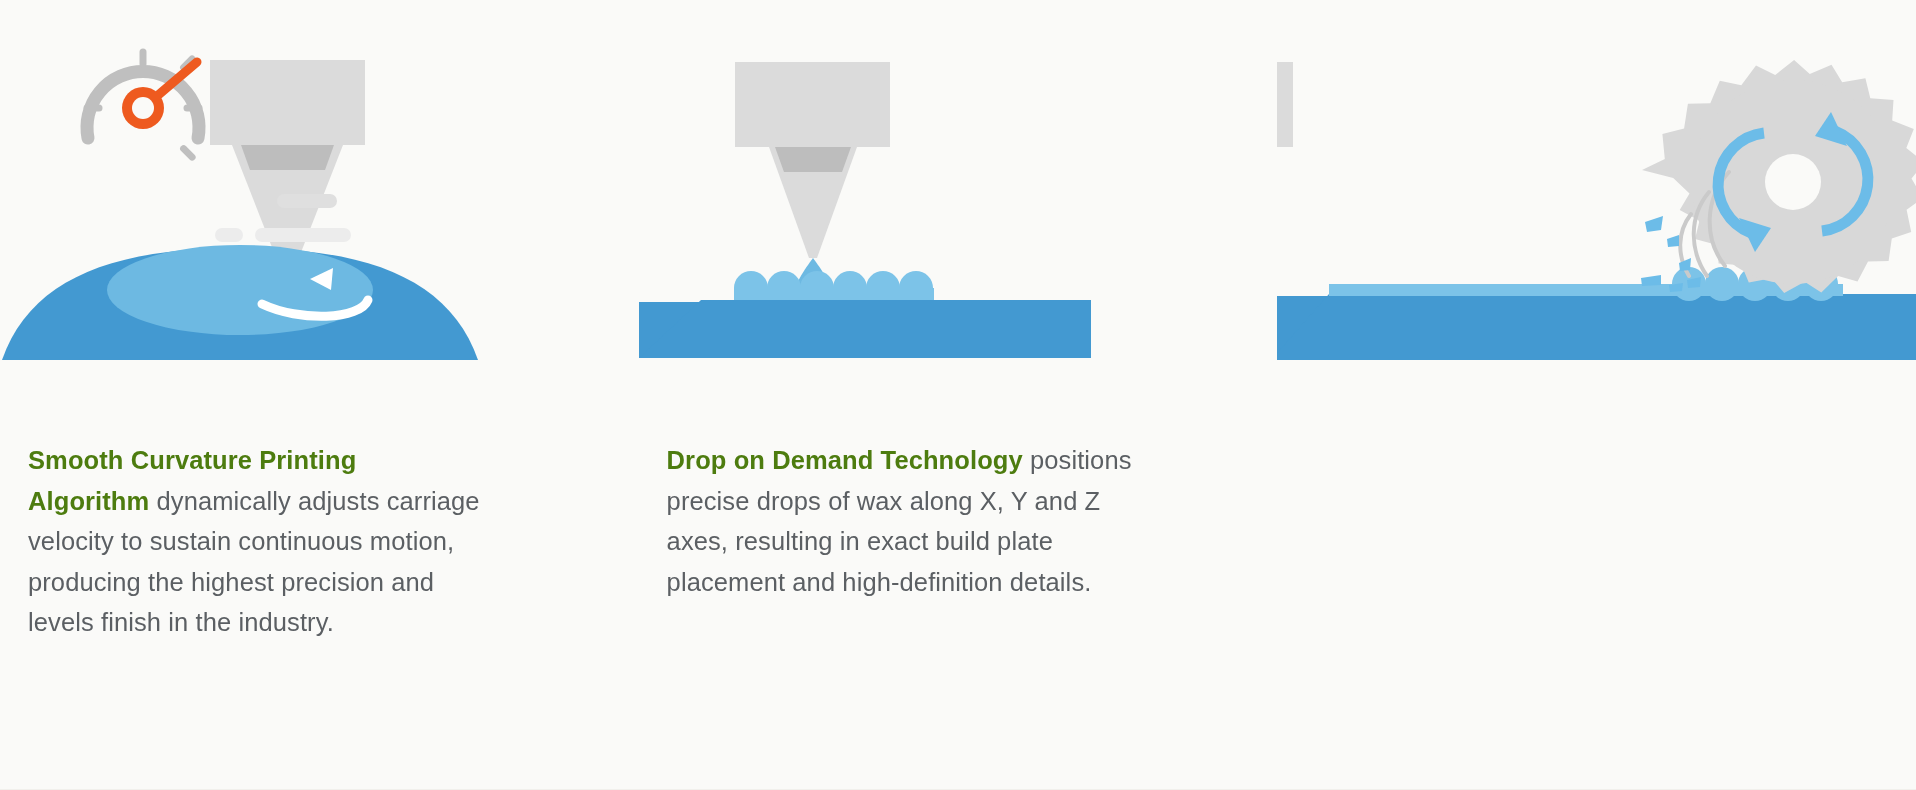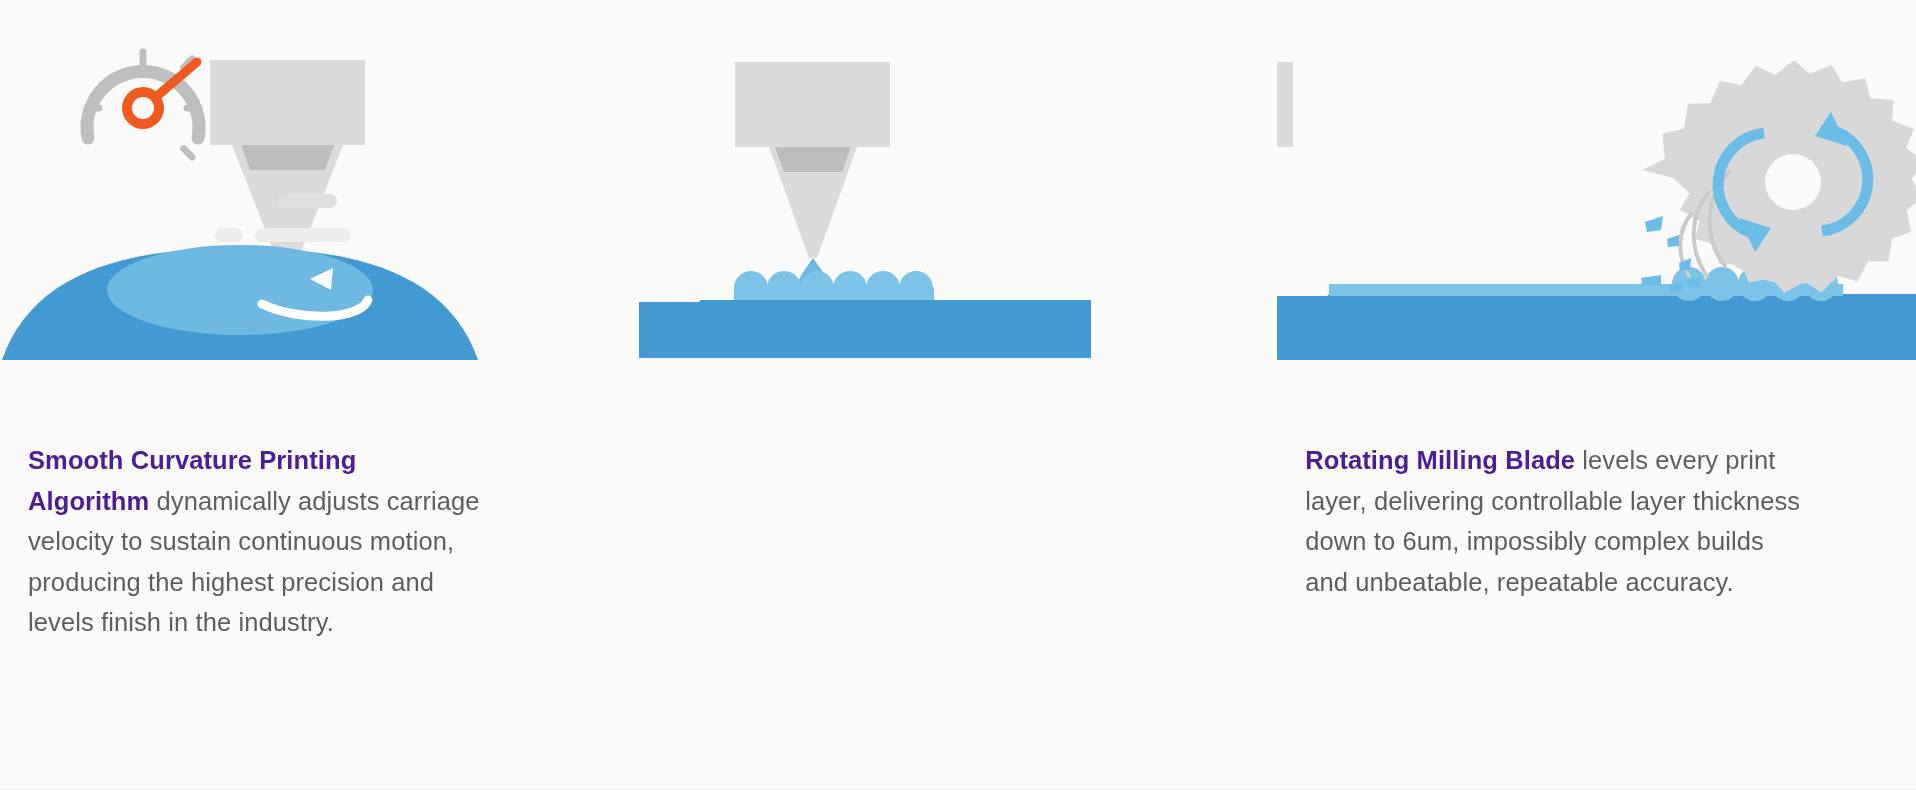--- a/index.html
+++ b/index.html
@@ -44,21 +44,21 @@
     color: #5B5F63;
     font-size: 25.5px;
     line-height: 40.5px;
     letter-spacing: 0.1px;
   }
   .col1 .caption { padding-left: 28px; padding-right: 155px; }
   .col2 .caption { padding-left: 28px; padding-right: 110px; }
   .col3 .caption { padding-left: 28px; padding-right: 105px; }
   .caption .lead {
     font-weight: bold;
-    color: #4c1d95;
+    color: #4d7c0f;
   }
   .bottom-rule {
     position: absolute;
     left: 0;
     bottom: 0;
     width: 1916px;
     height: 1px;
     background: #F1F0EC;
   }
 </style>
@@ -148,20 +148,23 @@
 
           <g>
             <path d="M 0 358 L 60 302 L 452 302 L 452 358 Z" fill="#4399D1"></path>
             <rect x="0" y="302" width="452" height="56" fill="#4399D1"></rect>
             <path d="M 0 358 L 62 300 L 452 300 L 452 358 Z" fill="#4399D1"></path>
           </g>
 
         </svg>
       </div>
 
+      <div class="caption">
+        <span class="lead">Drop on Demand Technology</span><span> positions precise drops of wax along X, Y and Z axes, resulting in exact build plate placement and high-definition details.</span>
+      </div>
     </div>
 
     <div class="column col3">
       <div class="illus">
         <svg width="640" height="440" viewBox="0 0 640 440" xmlns="http://www.w3.org/2000/svg">
 
           <rect x="-10" y="62" width="26" height="85" fill="#DBDBDB"></rect>
 
           <g>
             <path d="M -6 340 L 50 296 L 640 296 L 640 360 L -6 360 Z" fill="#4399D1"></path>
@@ -213,21 +216,18 @@
             <path d="M 390 239 L 402 235 L 402 246 L 391 247 Z"></path>
             <path d="M 402 263 L 414 258 L 413 270 L 403 271 Z"></path>
             <path d="M 364 278 L 384 275 L 384 285 L 365 286 Z"></path>
             <path d="M 392 285 L 406 283 L 405 291 L 393 292 Z"></path>
             <path d="M 410 280 L 424 277 L 423 287 L 411 288 Z"></path>
           </g>
 
         </svg>
       </div>
 
-      <div class="caption">
-        <span class="lead">Rotating Milling Blade</span><span> levels every print layer, delivering controllable layer thickness down to 6um, impossibly complex builds and unbeatable, repeatable accuracy.</span>
-      </div>
     </div>
 
   </div>
 
   <div class="bottom-rule"></div>
 </div>
 
 </body></html>

